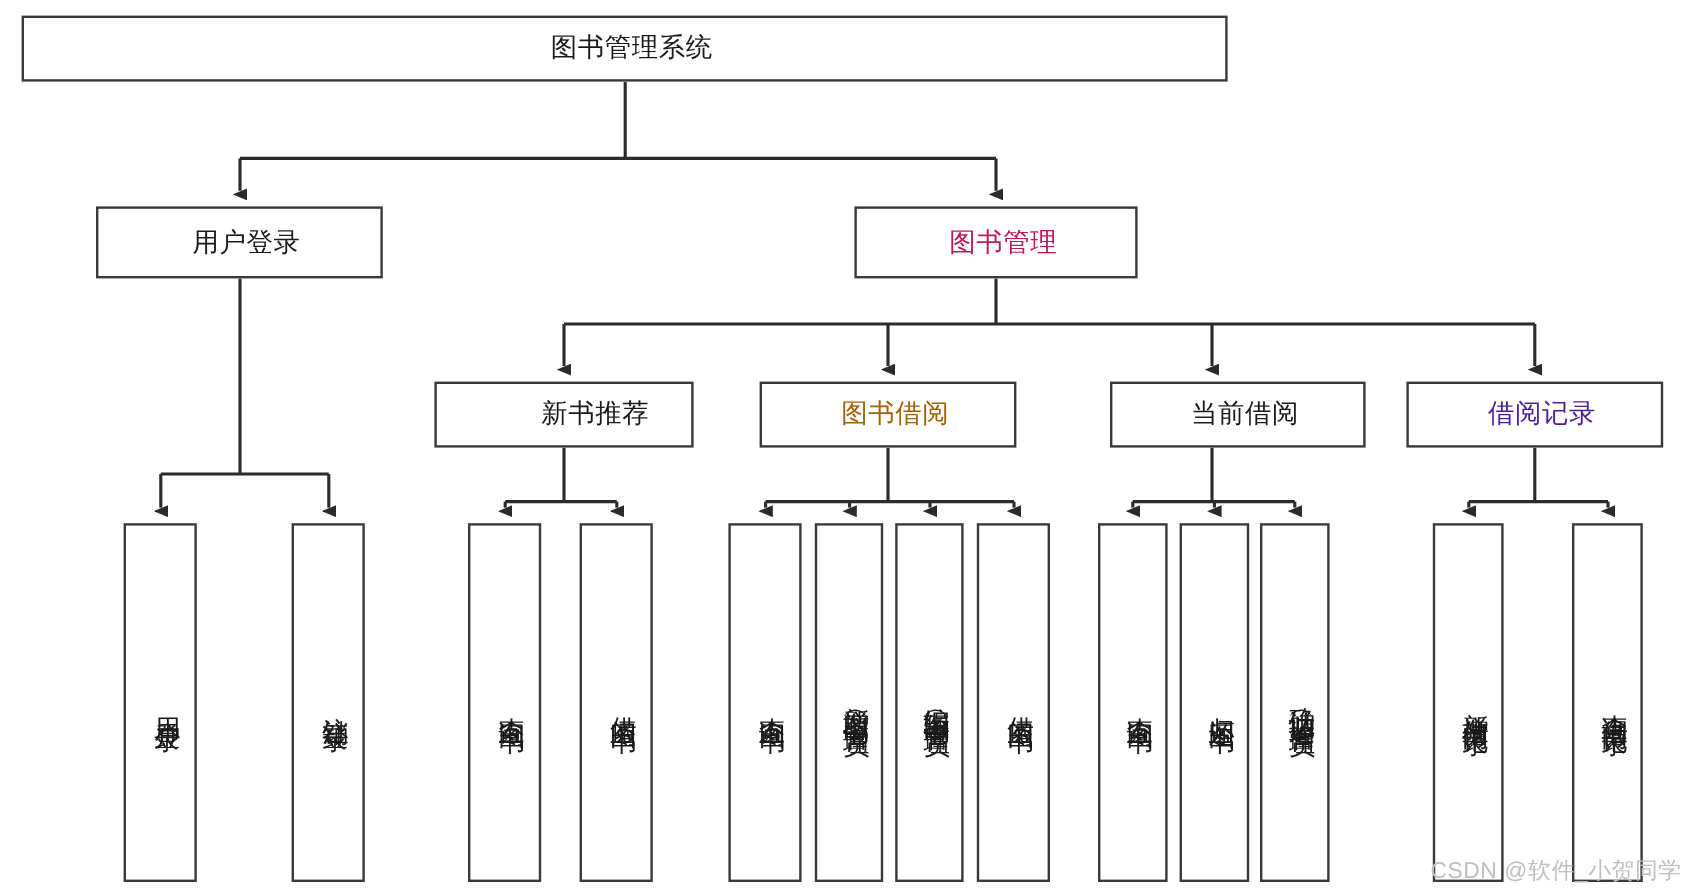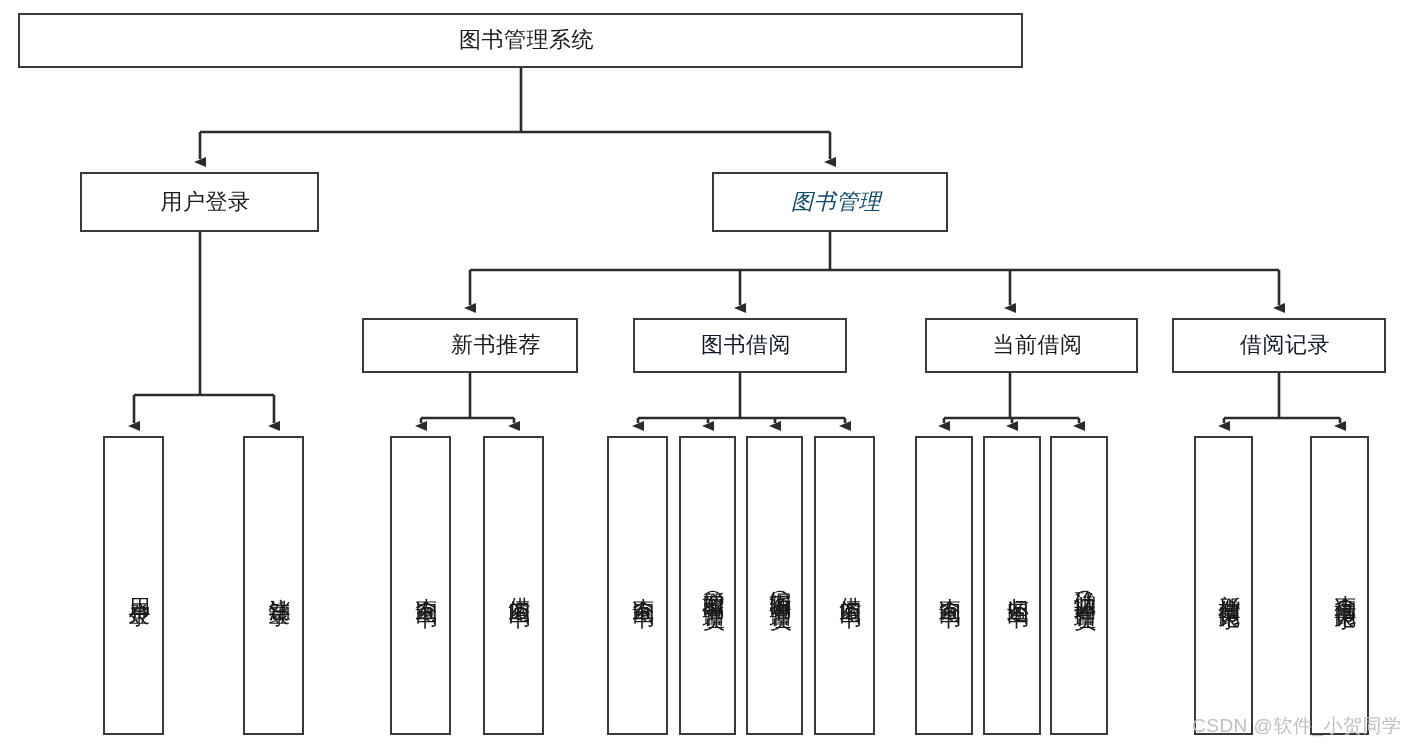--- a/index.html
+++ b/index.html
@@ -115,33 +115,33 @@
   </svg>
 
   <div id="node-layer">
       <div class="node horiz" style="left: 18px; top: 13px; width: 1005px; height: 55px; border-color: rgb(58, 58, 58); background: rgb(255, 255, 255);">
         <span class="label" style="color: rgb(26, 26, 26);">图书管理系统</span>
       </div>
       <div class="node horiz" style="left: 80px; top: 172px; width: 239px; height: 60px; border-color: rgb(58, 58, 58); background: rgb(255, 255, 255);">
         <span class="label" style="color: rgb(26, 26, 26);">用户登录</span>
       </div>
       <div class="node horiz" style="left: 712px; top: 172px; width: 236px; height: 60px; border-color: rgb(58, 58, 58); background: rgb(255, 255, 255);">
-        <span class="label" style="color: #0c4a6e; font-style: italic;">图书管理</span>
+        <span class="label" style="color: #be185d;">图书管理</span>
       </div>
       <div class="node horiz" style="left: 362px; top: 318px; width: 216px; height: 55px; border-color: rgb(58, 58, 58); background: rgb(255, 255, 255);">
         <span class="label" style="color: rgb(26, 26, 26); margin-left: 40px;">新书推荐</span>
       </div>
       <div class="node horiz" style="left: 633px; top: 318px; width: 214px; height: 55px; border-color: rgb(58, 58, 58); background: rgb(255, 255, 255);">
-        <span class="label" style="color: #0f172a;">图书借阅</span>
+        <span class="label" style="color: #a16207;">图书借阅</span>
       </div>
       <div class="node horiz" style="left: 925px; top: 318px; width: 213px; height: 55px; border-color: rgb(58, 58, 58); background: rgb(255, 255, 255);">
         <span class="label" style="color: rgb(26, 26, 26);">当前借阅</span>
       </div>
       <div class="node horiz" style="left: 1172px; top: 318px; width: 214px; height: 55px; border-color: rgb(58, 58, 58); background: rgb(255, 255, 255);">
-        <span class="label" style="color: #0f172a;">借阅记录</span>
+        <span class="label" style="color: #4c1d95;">借阅记录</span>
       </div>
       <div class="node vert" style="left: 103px; top: 436px; width: 61px; height: 299px; border-color: rgb(58, 58, 58); background: rgb(255, 255, 255);">
         <span class="label" style="color: rgb(26, 26, 26);">用户登录</span>
       </div>
       <div class="node vert" style="left: 243px; top: 436px; width: 61px; height: 299px; border-color: rgb(58, 58, 58); background: rgb(255, 255, 255);">
         <span class="label" style="color: rgb(26, 26, 26);">注销登录</span>
       </div>
       <div class="node vert" style="left: 390px; top: 436px; width: 61px; height: 299px; border-color: rgb(58, 58, 58); background: rgb(255, 255, 255);">
         <span class="label" style="color: rgb(26, 26, 26);">查询图书</span>
       </div>

